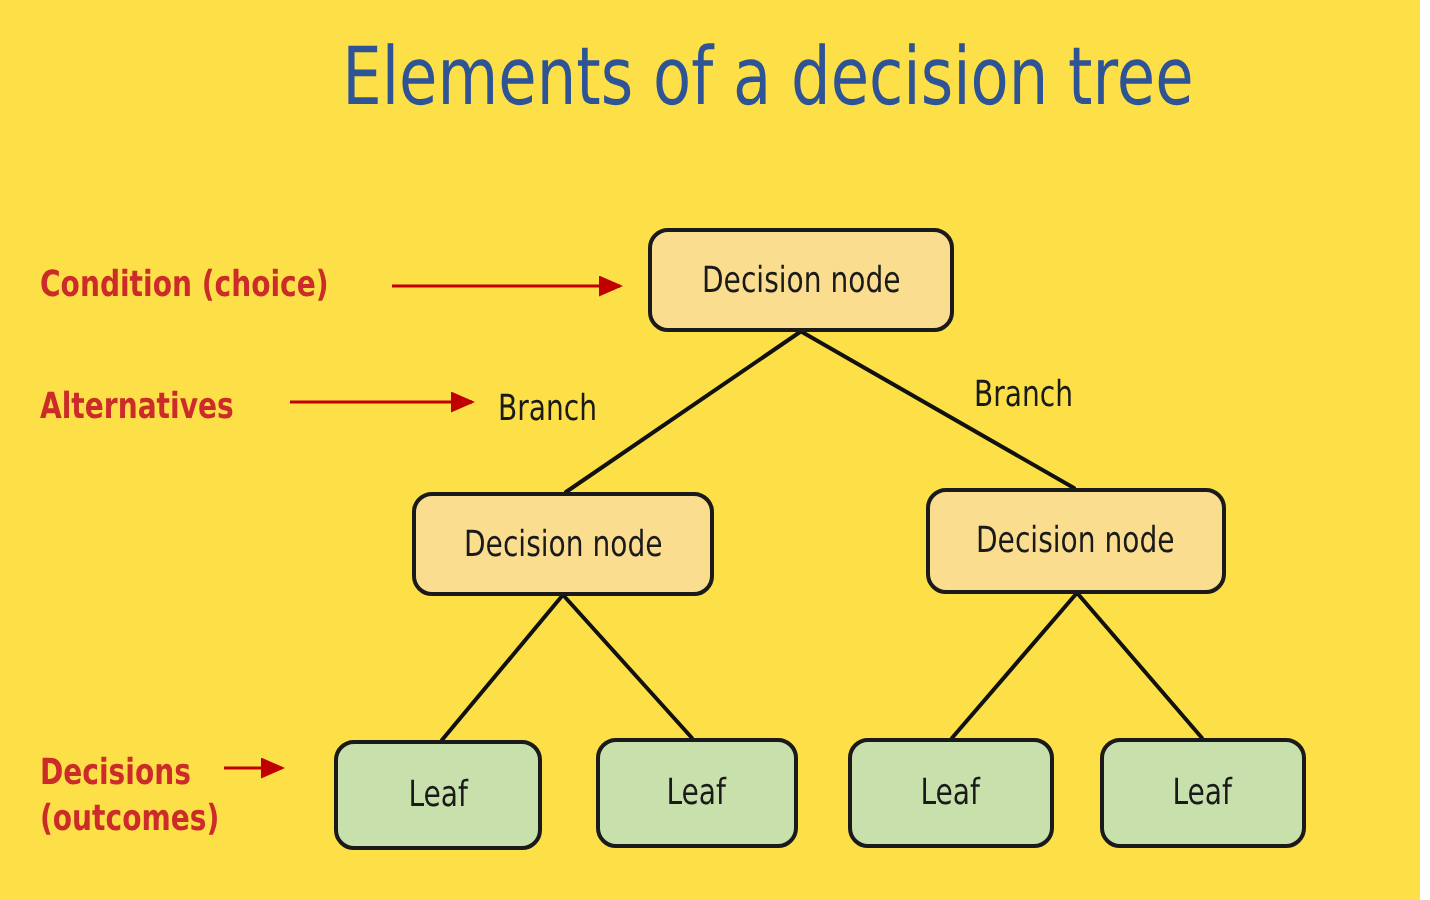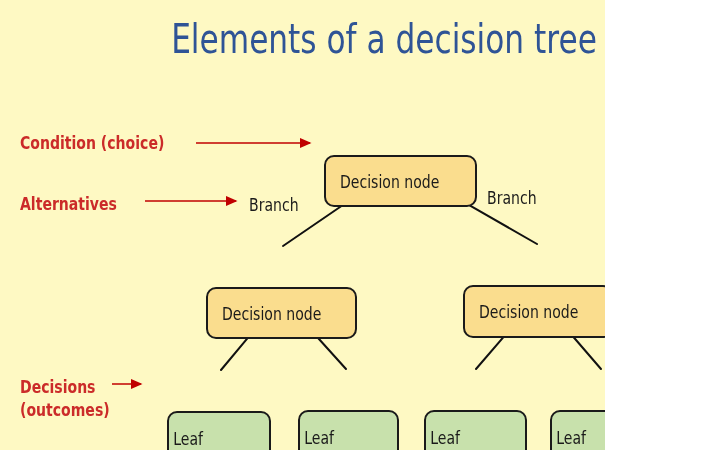--- a/index.html
+++ b/index.html
@@ -1,20 +1,20 @@
 <!DOCTYPE html>
 <html><head>
 <meta charset="utf-8">
 <style>
   html, body { margin: 0; padding: 0; background: #ffffff; }
   .stage {
     position: relative;
-    width: 605px;
+    width: 710px;
     height: 450px;
-    background: #fef9c3;
+    background: #fde047;
     overflow: hidden;
     font-family: "DejaVu Sans", "Liberation Sans", sans-serif;
   }
   .title {
     position: absolute;
     left: 64px;
     top: 16px;
     width: 640px;
     margin: 0;
     text-align: center;
@@ -29,22 +29,21 @@
     position: absolute;
     left: 0; top: 0;
   }
   .node {
     position: absolute;
     box-sizing: border-box;
     border: 2.5px solid #1a1a1a;
     border-radius: 10px;
     display: flex;
     align-items: center;
-    justify-content: flex-start;
-    margin-top: 41px;
+    justify-content: center;
   }
   .node.decision { background: #FADD8E; }
   .node.leaf     { background: #C8E1AC; }
   .node-text {
     display: inline-block;
     font-size: 18px;
     color: #1a1a1a;
     white-space: nowrap;
     transform: scaleX(0.78);
     transform-origin: 50% 50%;

